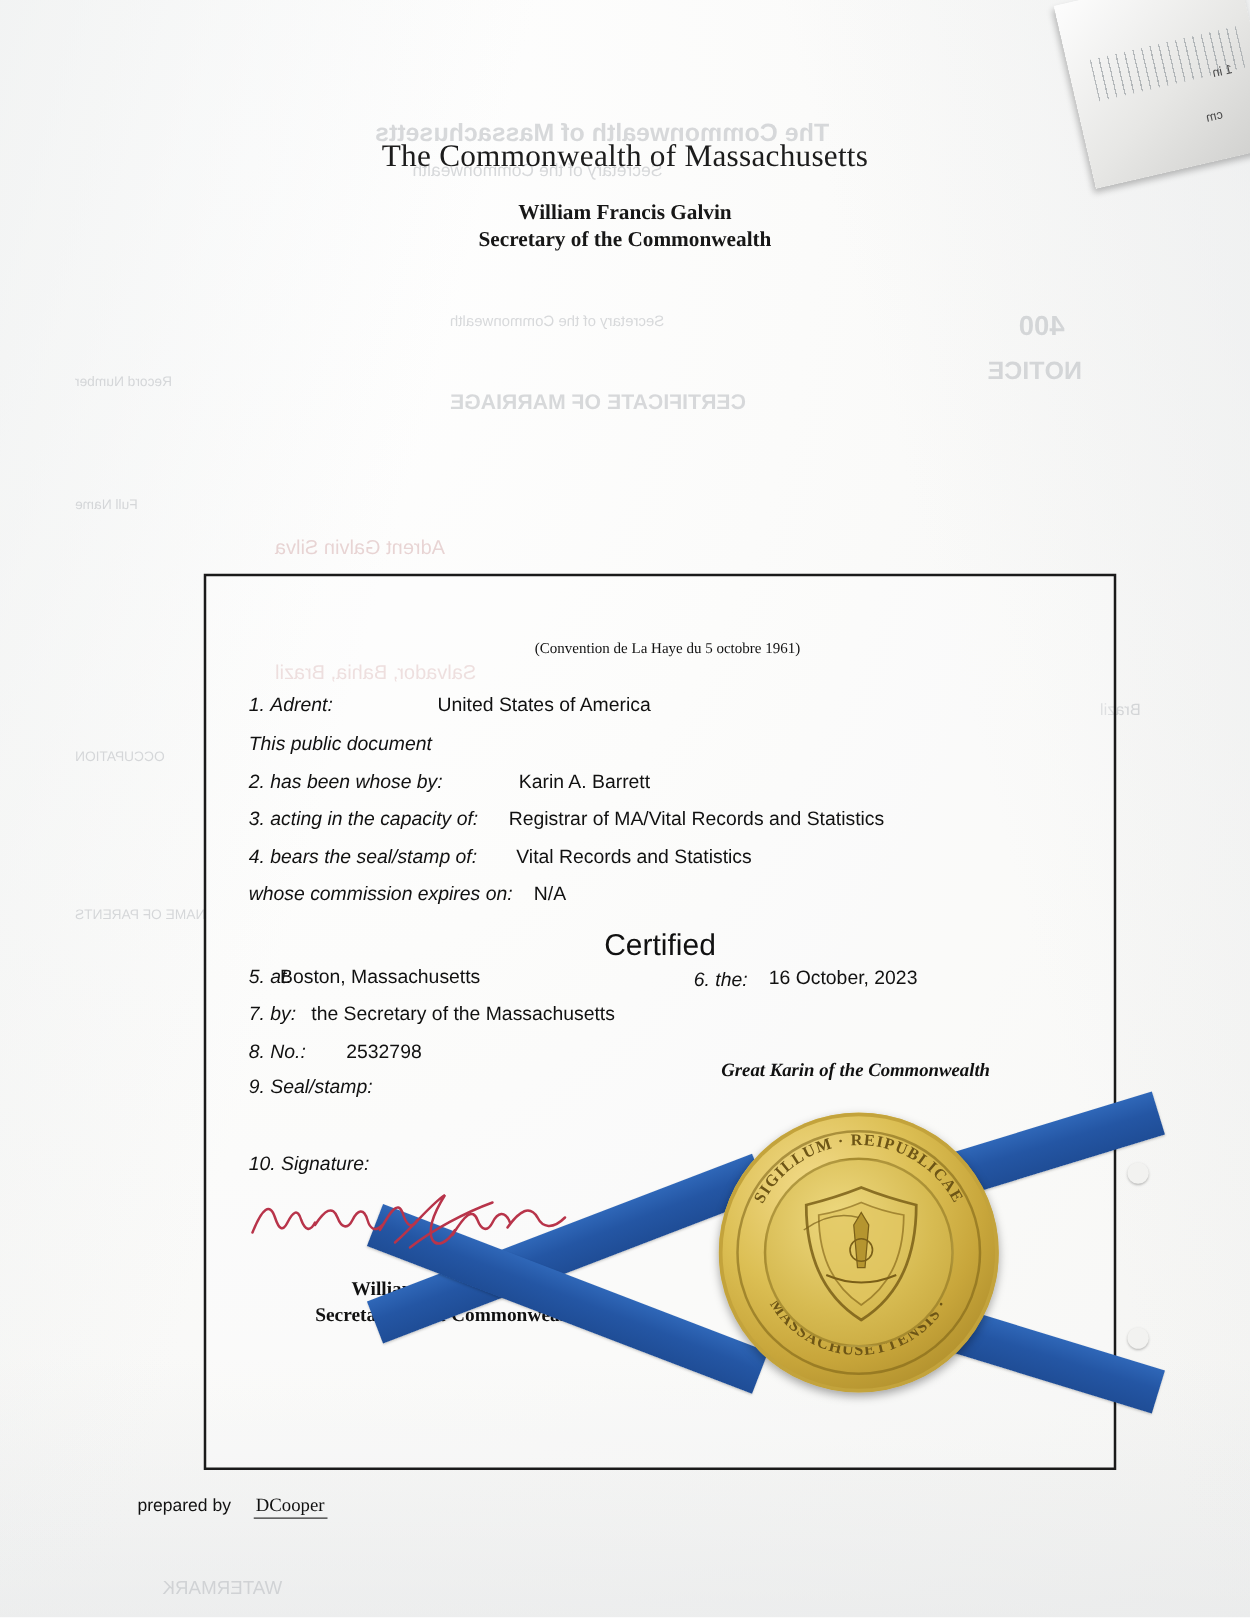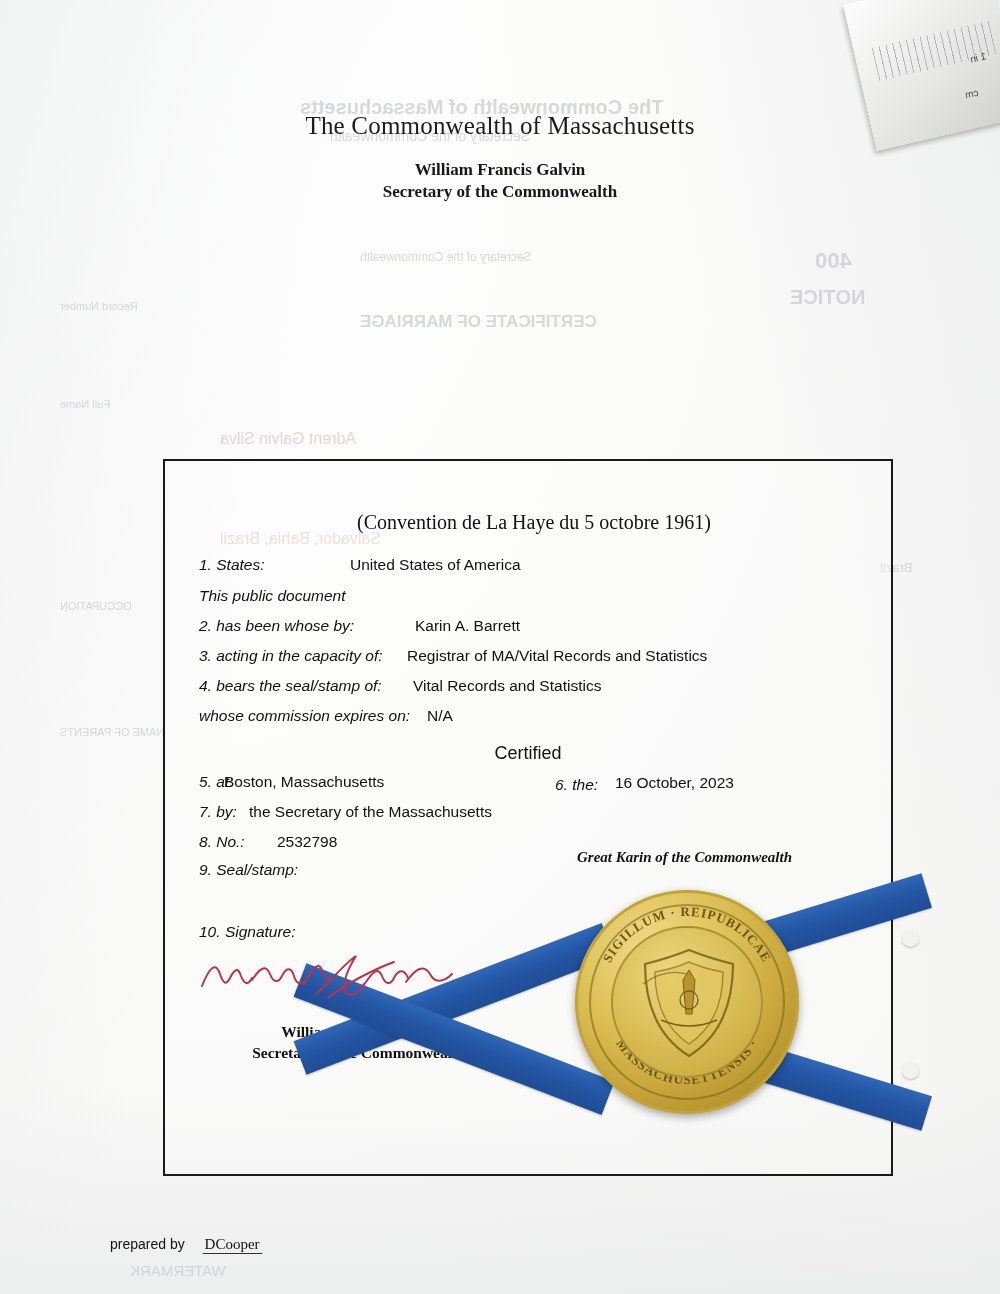--- a/index.html
+++ b/index.html
@@ -89,21 +89,21 @@
     font-family: "Liberation Sans", sans-serif;
     font-size: 25px;
     letter-spacing: 1.5px;
     color: #111;
   }
   .box-conv {
     position: absolute;
     left: 12px; right: 0;
     top: 50px;
     text-align: center;
-    font-size: 20px;
+    font-size: 12px;
     color: #111;
   }
 
   .row {
     position: absolute;
     font-family: "Liberation Sans", sans-serif;
     font-size: 15.5px;
     color: #111;
     white-space: nowrap;
   }
@@ -199,21 +199,21 @@
     font-size: 13px;
     font-weight: bold;
     fill: #6d5516;
     letter-spacing: 1px;
   }
 
   
   .prepared {
     position: absolute;
     left: 110px;
-    top: 1236px;
+    top: 1196px;
     font-family: "Liberation Sans", sans-serif;
     font-size: 14px;
     color: #111;
   }
   .prepared .who {
     margin-left: 14px;
     font-family: "Liberation Serif", serif;
     font-size: 15px;
     border-bottom: 1px solid #333;
     padding: 0 2px 1px 2px;
@@ -292,21 +292,21 @@
 
   <div class="hdr-title">The Commonwealth of Massachusetts</div>
   <div class="hdr-name">William Francis Galvin</div>
   <div class="hdr-sub">Secretary of the Commonwealth</div>
 
   <div class="box">
     <div class="box-conv">(Convention de La Haye du 5 octobre 1961)</div>
 
     <div class="row" style="left:34px; top:95px;">
       <span class="lbl">1.</span>
-      <span class="lbl">States:</span>
+      <span class="lbl">Adrent:</span>
     </div>
     <div class="row" style="left:185px; top:95px;">
       <span class="val">United States of America</span>
     </div>
 
     <div class="row" style="left:34px; top:126px;">
       <span class="lbl">This public document</span>
     </div>
 
     <div class="row" style="left:34px; top:156px;">
@@ -333,21 +333,21 @@
       <span class="val">Vital Records and Statistics</span>
     </div>
 
     <div class="row" style="left:34px; top:246px;">
       <span class="lbl">whose commission expires on:</span>
     </div>
     <div class="row" style="left:262px; top:246px;">
       <span class="val">N/A</span>
     </div>
 
-    <div class="centered" style="top:282px; font-size:18px;">Certified</div>
+    <div class="centered" style="top:282px; font-size:24px;">Certified</div>
 
     <div class="row" style="left:34px; top:312px;">
       <span class="lbl">5.</span>
       <span class="lbl">at:</span>
     </div>
     <div class="row" style="left:59px; top:312px;">
       <span class="val">Boston, Massachusetts</span>
     </div>
     <div class="row" style="left:390px; top:315px;">
       <span class="lbl">6.</span>

